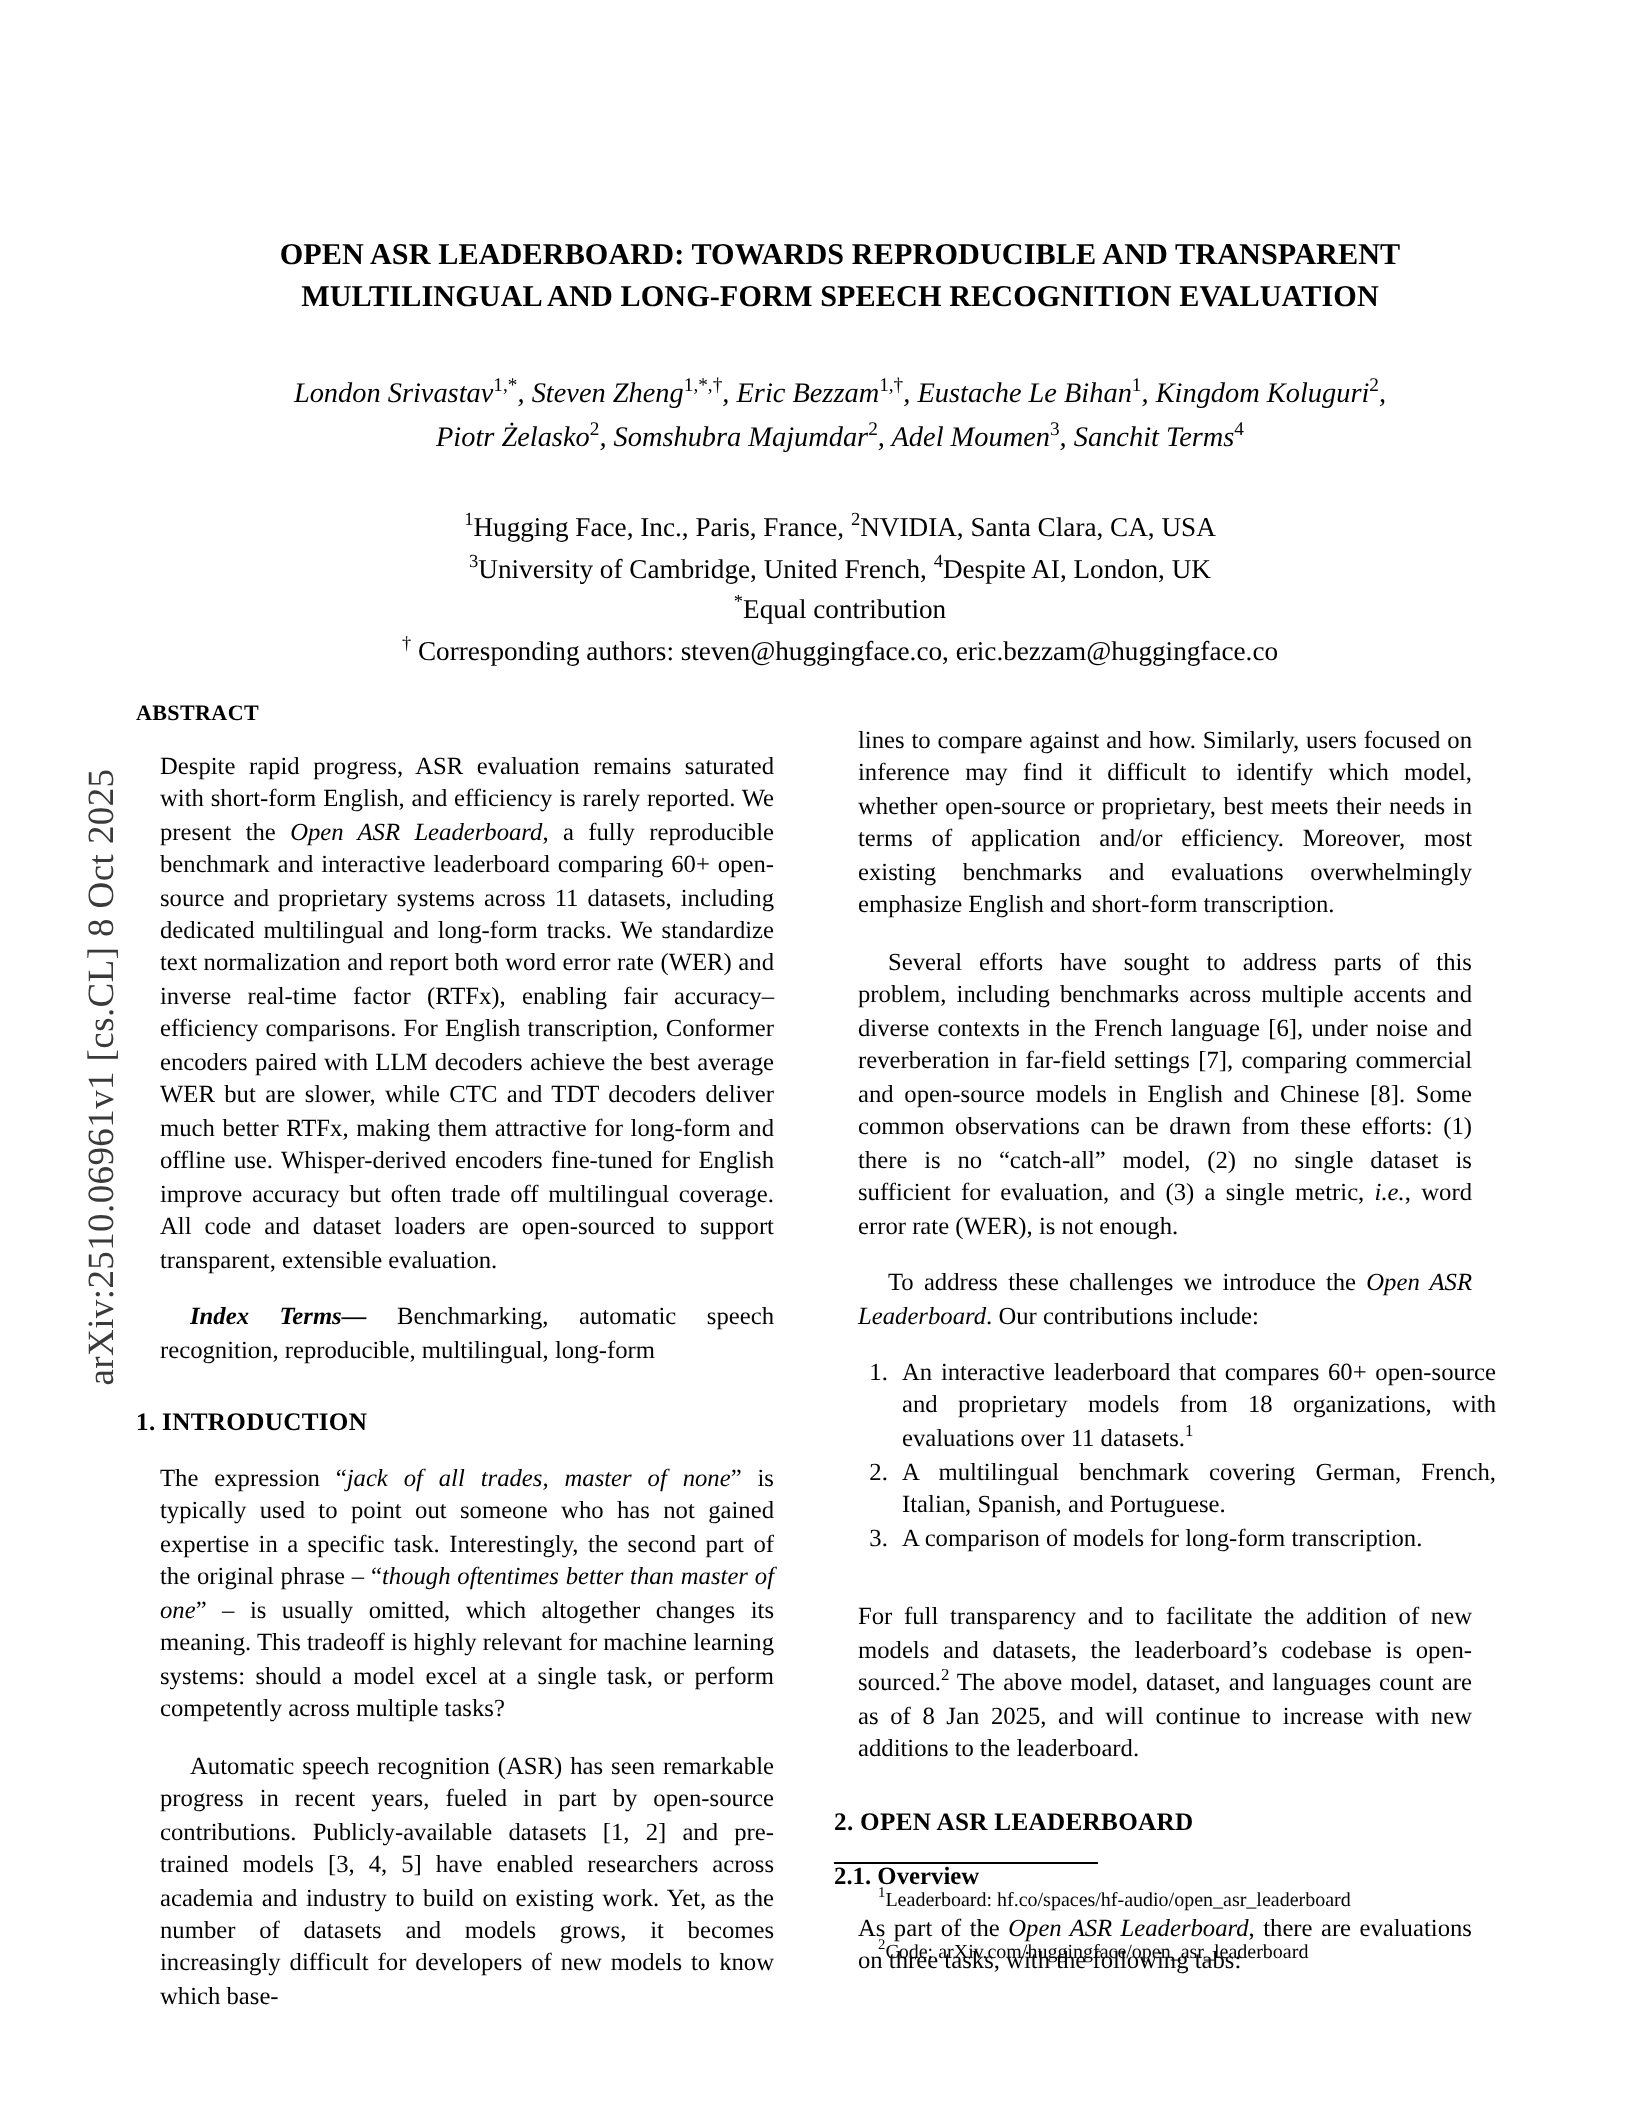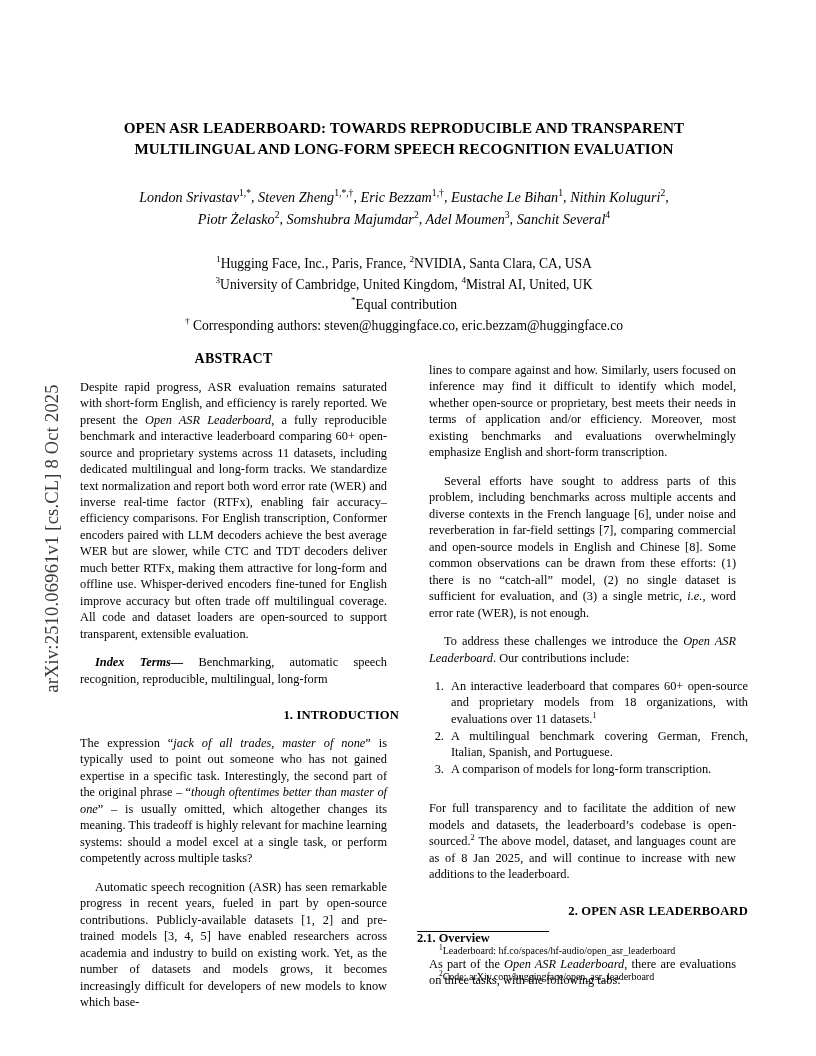--- a/index.html
+++ b/index.html
@@ -29,21 +29,21 @@
     font-size: 18.5px;
     letter-spacing: 0.2px;
     color: #3a3a3a;
     text-align: center;
     white-space: nowrap;
   }
 
   
   .header {
     position: absolute;
-    left: 64px;
+    left: 80px;
     top: 118px;
     width: 680px;
     text-align: center;
   }
   .title {
     font-size: 15.1px;
     font-weight: bold;
     line-height: 1.42;
     letter-spacing: 0.05px;
     margin: 0;
@@ -82,31 +82,30 @@
   .col-right { left: 417px; }
 
   p {
     margin: 12px;
     text-indent: 15px;
   }
   p.noindent { text-indent: 0; }
   p + p { margin-top: 0; }
 
   .sec-head {
-    text-align: right;
+    text-align: left;
     font-weight: bold;
     font-size: 12.6px;
     text-indent: 0;
     margin: 20px 0 11px 0;
     letter-spacing: 0.15px;
   }
   .abstract-head {
-    text-align: center;
-    font-weight: bold;
-    font-size: 14px;
+    font-weight: bold;
+    font-size: 11px;
     text-indent: 0;
     margin: 0 0 10px 0;
     letter-spacing: 0.2px;
   }
   .subsec-head {
     font-weight: bold;
     font-size: 12.4px;
     text-indent: 0;
     margin: 0 0 9px 0;
   }
@@ -163,30 +162,30 @@
     <div class="title">
       <span>OPEN ASR LEADERBOARD: TOWARDS REPRODUCIBLE AND TRANSPARENT</span><br>
       <span>MULTILINGUAL AND LONG-FORM SPEECH RECOGNITION EVALUATION</span>
     </div>
 
     <div class="authors">
       <span>London Srivastav</span><sup>1,*</sup>,
       <span>Steven Zheng</span><sup>1,*,†</sup>,
       <span>Eric Bezzam</span><sup>1,†</sup>,
       <span>Eustache Le Bihan</span><sup>1</sup>,
-      <span>Nithin Koluguri</span><sup>2</sup>,<br>
+      <span>Kingdom Koluguri</span><sup>2</sup>,<br>
       <span>Piotr Żelasko</span><sup>2</sup>,
       <span>Somshubra Majumdar</span><sup>2</sup>,
       <span>Adel Moumen</span><sup>3</sup>,
-      <span>Sanchit Several</span><sup>4</sup>
+      <span>Sanchit Terms</span><sup>4</sup>
     </div>
 
     <div class="affiliations">
       <span class="affil-line"><sup>1</sup><span>Hugging Face, Inc., Paris, France,</span> <sup>2</sup><span>NVIDIA, Santa Clara, CA, USA</span></span>
-      <span class="affil-line"><sup>3</sup><span>University of Cambridge, United Kingdom,</span> <sup>4</sup><span>Mistral AI, United, UK</span></span>
+      <span class="affil-line"><sup>3</sup><span>University of Cambridge, United French,</span> <sup>4</sup><span>Despite AI, London, UK</span></span>
       <span class="affil-line"><sup>*</sup><span>Equal contribution</span></span>
       <span class="affil-line"><sup>†</sup><span> Corresponding authors: steven@huggingface.co, eric.bezzam@huggingface.co</span></span>
     </div>
   </div>
 
   <div class="col col-left">
     <p class="abstract-head">ABSTRACT</p>
 
     <p class="noindent"><span>Despite rapid progress, ASR evaluation remains saturated with short-form English, and efficiency is rarely reported. We present the </span><em>Open ASR Leaderboard</em><span>, a fully reproducible benchmark and interactive leaderboard comparing 60+ open-source and proprietary systems across 11 datasets, including dedicated multilingual and long-form tracks. We standardize text normalization and report both word error rate (WER) and inverse real-time factor (RTFx), enabling fair accuracy–efficiency comparisons. For English transcription, Conformer encoders paired with LLM decoders achieve the best average WER but are slower, while CTC and TDT decoders deliver much better RTFx, making them attractive for long-form and offline use. Whisper-derived encoders fine-tuned for English improve accuracy but often trade off multilingual coverage. All code and dataset loaders are open-sourced to support transparent, extensible evaluation.</span></p>
 

